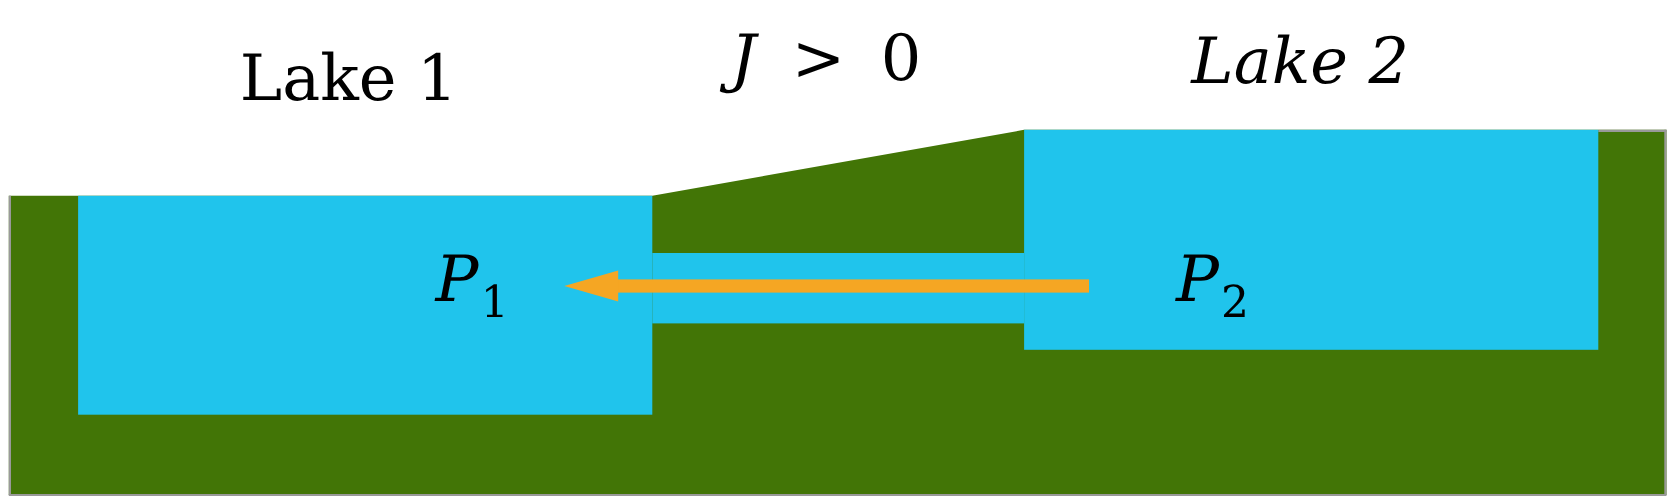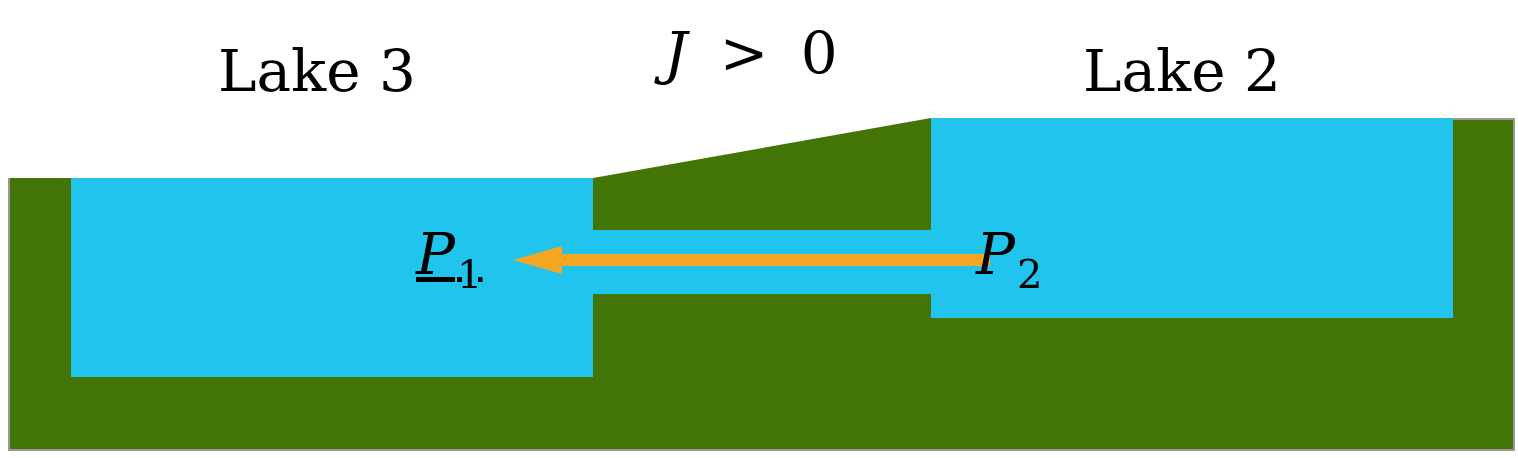--- a/index.html
+++ b/index.html
@@ -27,28 +27,28 @@
   <rect x="931" y="118" width="522" height="200" fill="#20C4EC"></rect>
 
   <rect x="593" y="230" width="338" height="64" fill="#20C4EC"></rect>
 
   <g>
     <rect x="555" y="254" width="435" height="12" fill="#F5A623"></rect>
     <polygon points="513,260 562,246 562,274" fill="#F5A623"></polygon>
   </g>
 </svg>
 
-<div class="lbl title" style="left:218px; top:42px;">Lake 3</div>
-<div class="lbl title" style="left:1083px; top:42px;">Lake 2</div>
+<div class="lbl title" style="left:218px; top:42px;">Lake 1</div>
+<div class="lbl title" style="left:1083px; top:26px;font-style:italic;">Lake 2</div>
 
 <div class="lbl title" style="left:664px; top:24px;">
   <span class="math">J</span>
   <span style="margin:0 14px;">&gt;</span>
   <span>0</span>
 </div>
 
-<div class="lbl title" style="left:416px; top:225px;text-decoration:underline;">
+<div class="lbl title" style="left:396px; top:225px;">
   <span class="math">P</span><span class="sub">1</span>
 </div>
 
-<div class="lbl title" style="left:976px; top:225px;">
+<div class="lbl title" style="left:1069px; top:225px;">
   <span class="math">P</span><span class="sub">2</span>
 </div>
 
 </body></html>

